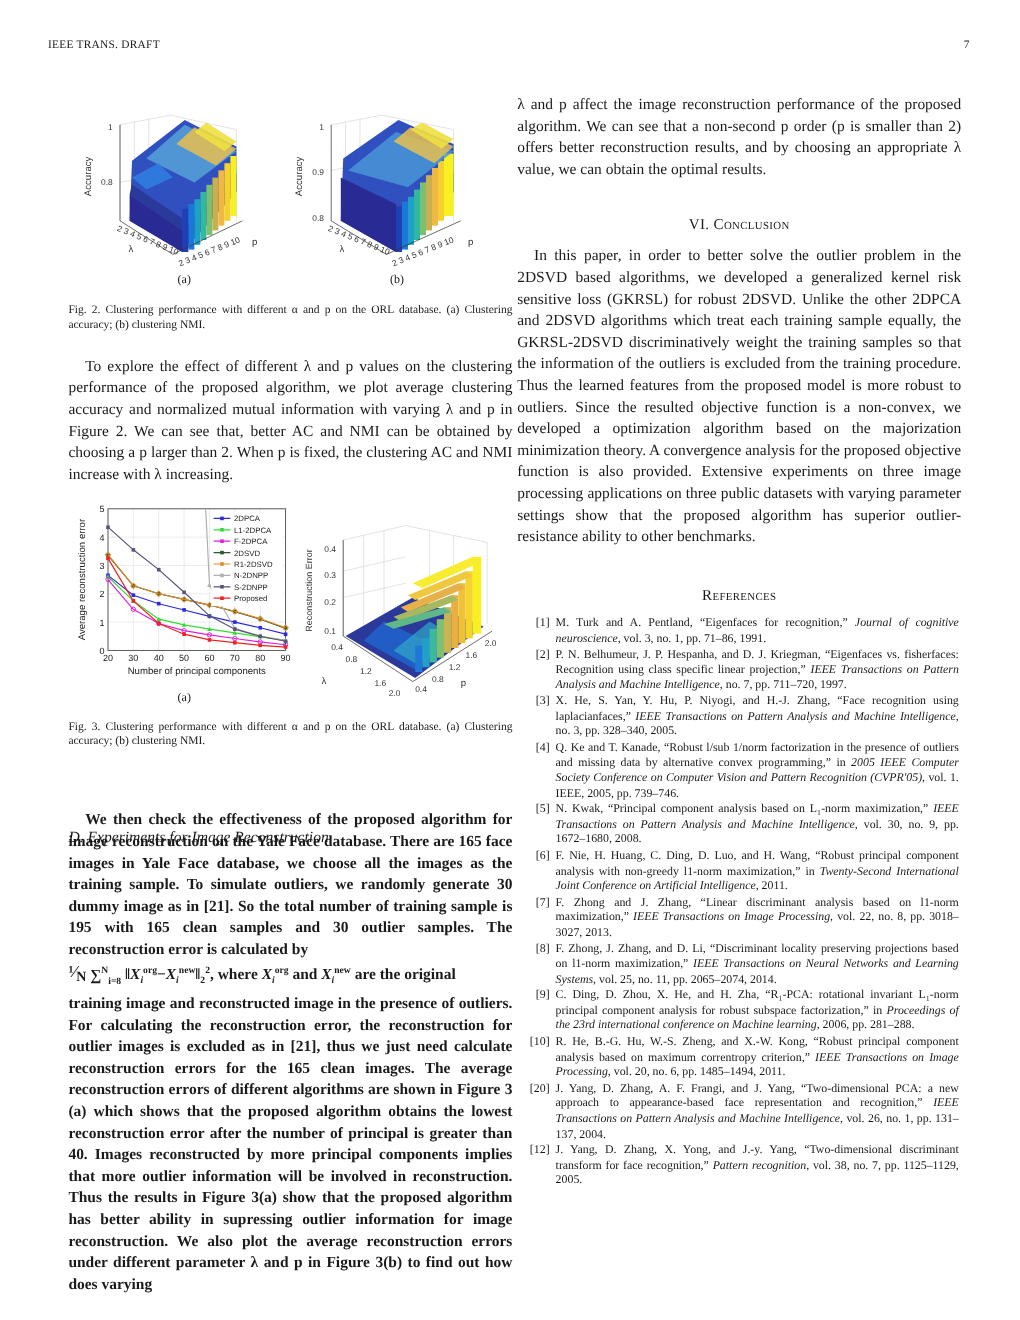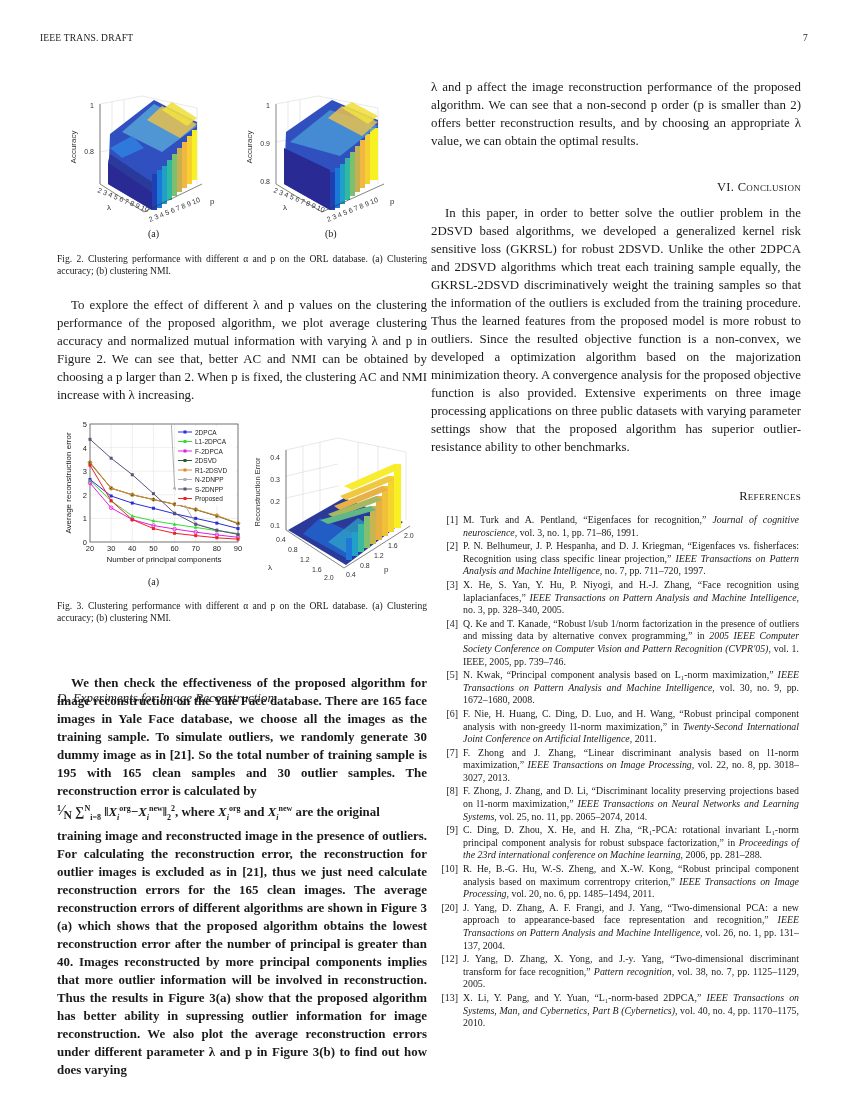--- a/index.html
+++ b/index.html
@@ -11,21 +11,21 @@
   .header .right { position:absolute; right:2px; top:0; }
 
   .col { position:absolute; top:0; width:370px; }
   .col-left { left:57px; }
   .col-right { left:431px; }
 
   .para { font-size:12.9px; line-height:18px; text-align:justify; margin:0; hyphens:auto; }
   .para.indent { text-indent:14px; }
   .caption { font-size:9.6px; line-height:12px; text-align:justify; margin:0; }
   .subcap { font-size:10px; text-align:center; position:absolute; }
-  .section-title { font-size:12.5px; text-align:right; letter-spacing:0.3px; font-variant:small-caps; margin:0; }
+  .section-title { font-size:12.5px; text-align:center; letter-spacing:0.3px; font-variant:small-caps; margin:0; }
   .subsection-title { font-size:13px; font-style:italic; margin:0; }
   .refs { font-size:9.9px; line-height:12.6px; margin:0; padding:0; list-style:none; }
   .refs li { position:relative; padding-left:30px; text-align:justify; margin-bottom:1px; }
   .refs li .num { position:absolute; left:0; width:25px; text-align:right; }
   i, .it { font-style:italic; }
 
   svg text { font-family:"Liberation Sans","DejaVu Sans",sans-serif; }
   .abs { position:absolute; }
 </style>
 </head>
@@ -375,15 +375,14 @@
       <li><span class="num">[3]</span><span>X. He, S. Yan, Y. Hu, P. Niyogi, and H.-J. Zhang, “Face recognition using laplacianfaces,” </span><i>IEEE Transactions on Pattern Analysis and Machine Intelligence</i><span>, no. 3, pp. 328–340, 2005.</span></li>
       <li><span class="num">[4]</span><span>Q. Ke and T. Kanade, “Robust l/sub 1/norm factorization in the presence of outliers and missing data by alternative convex programming,” in </span><i>2005 IEEE Computer Society Conference on Computer Vision and Pattern Recognition (CVPR'05)</i><span>, vol. 1.   IEEE, 2005, pp. 739–746.</span></li>
       <li><span class="num">[5]</span><span>N. Kwak, “Principal component analysis based on L₁-norm maximization,” </span><i>IEEE Transactions on Pattern Analysis and Machine Intelligence</i><span>, vol. 30, no. 9, pp. 1672–1680, 2008.</span></li>
       <li><span class="num">[6]</span><span>F. Nie, H. Huang, C. Ding, D. Luo, and H. Wang, “Robust principal component analysis with non-greedy l1-norm maximization,” in </span><i>Twenty-Second International Joint Conference on Artificial Intelligence</i><span>, 2011.</span></li>
       <li><span class="num">[7]</span><span>F. Zhong and J. Zhang, “Linear discriminant analysis based on l1-norm maximization,” </span><i>IEEE Transactions on Image Processing</i><span>, vol. 22, no. 8, pp. 3018–3027, 2013.</span></li>
       <li><span class="num">[8]</span><span>F. Zhong, J. Zhang, and D. Li, “Discriminant locality preserving projections based on l1-norm maximization,” </span><i>IEEE Transactions on Neural Networks and Learning Systems</i><span>, vol. 25, no. 11, pp. 2065–2074, 2014.</span></li>
       <li><span class="num">[9]</span><span>C. Ding, D. Zhou, X. He, and H. Zha, “R₁-PCA: rotational invariant L₁-norm principal component analysis for robust subspace factorization,” in </span><i>Proceedings of the 23rd international conference on Machine learning</i><span>, 2006, pp. 281–288.</span></li>
       <li><span class="num">[10]</span><span>R. He, B.-G. Hu, W.-S. Zheng, and X.-W. Kong, “Robust principal component analysis based on maximum correntropy criterion,” </span><i>IEEE Transactions on Image Processing</i><span>, vol. 20, no. 6, pp. 1485–1494, 2011.</span></li>
       <li><span class="num">[20]</span><span>J. Yang, D. Zhang, A. F. Frangi, and J. Yang, “Two-dimensional PCA: a new approach to appearance-based face representation and recognition,” </span><i>IEEE Transactions on Pattern Analysis and Machine Intelligence</i><span>, vol. 26, no. 1, pp. 131–137, 2004.</span></li>
       <li><span class="num">[12]</span><span>J. Yang, D. Zhang, X. Yong, and J.-y. Yang, “Two-dimensional discriminant transform for face recognition,” </span><i>Pattern recognition</i><span>, vol. 38, no. 7, pp. 1125–1129, 2005.</span></li>
-      <li><span class="num">[13]</span><span>X. Li, Y. Pang, and Y. Yuan, “L₁-norm-based 2DPCA,” </span><i>IEEE Transactions on Systems, Man, and Cybernetics, Part B (Cybernetics)</i><span>, vol. 40, no. 4, pp. 1170–1175, 2010.</span></li>
     </ul>
 </div>
 
 </body></html>

